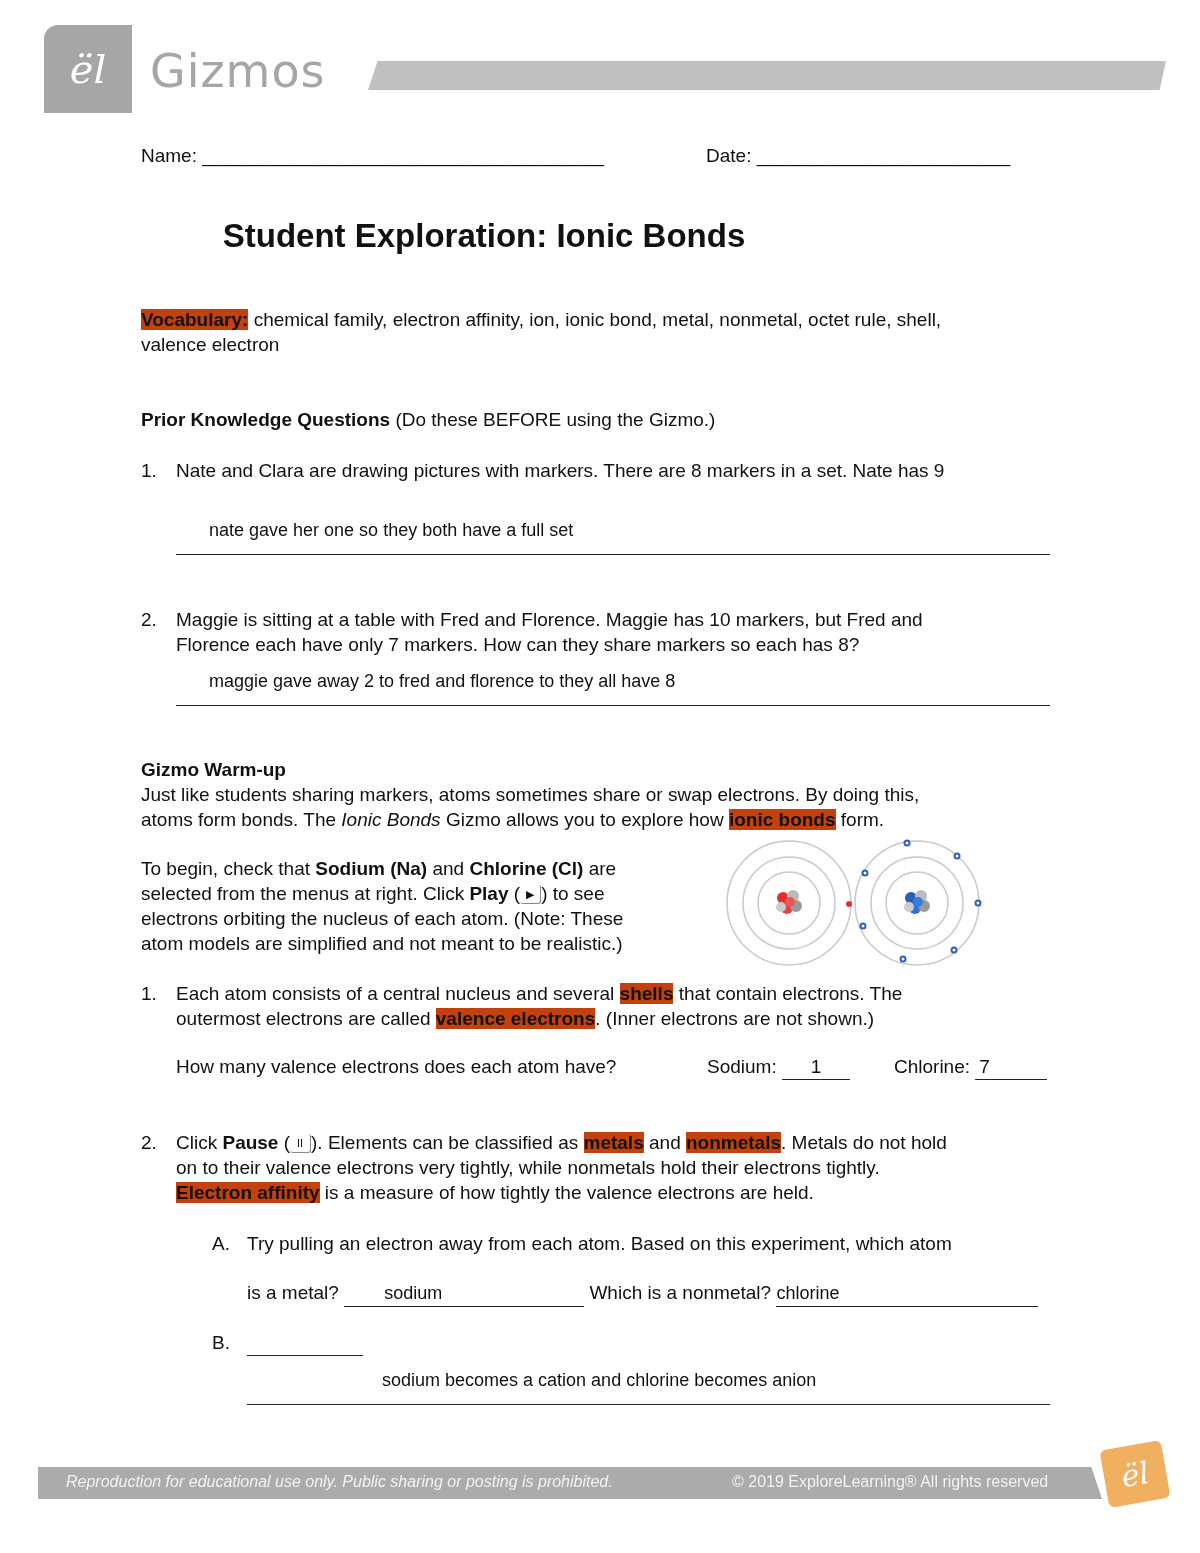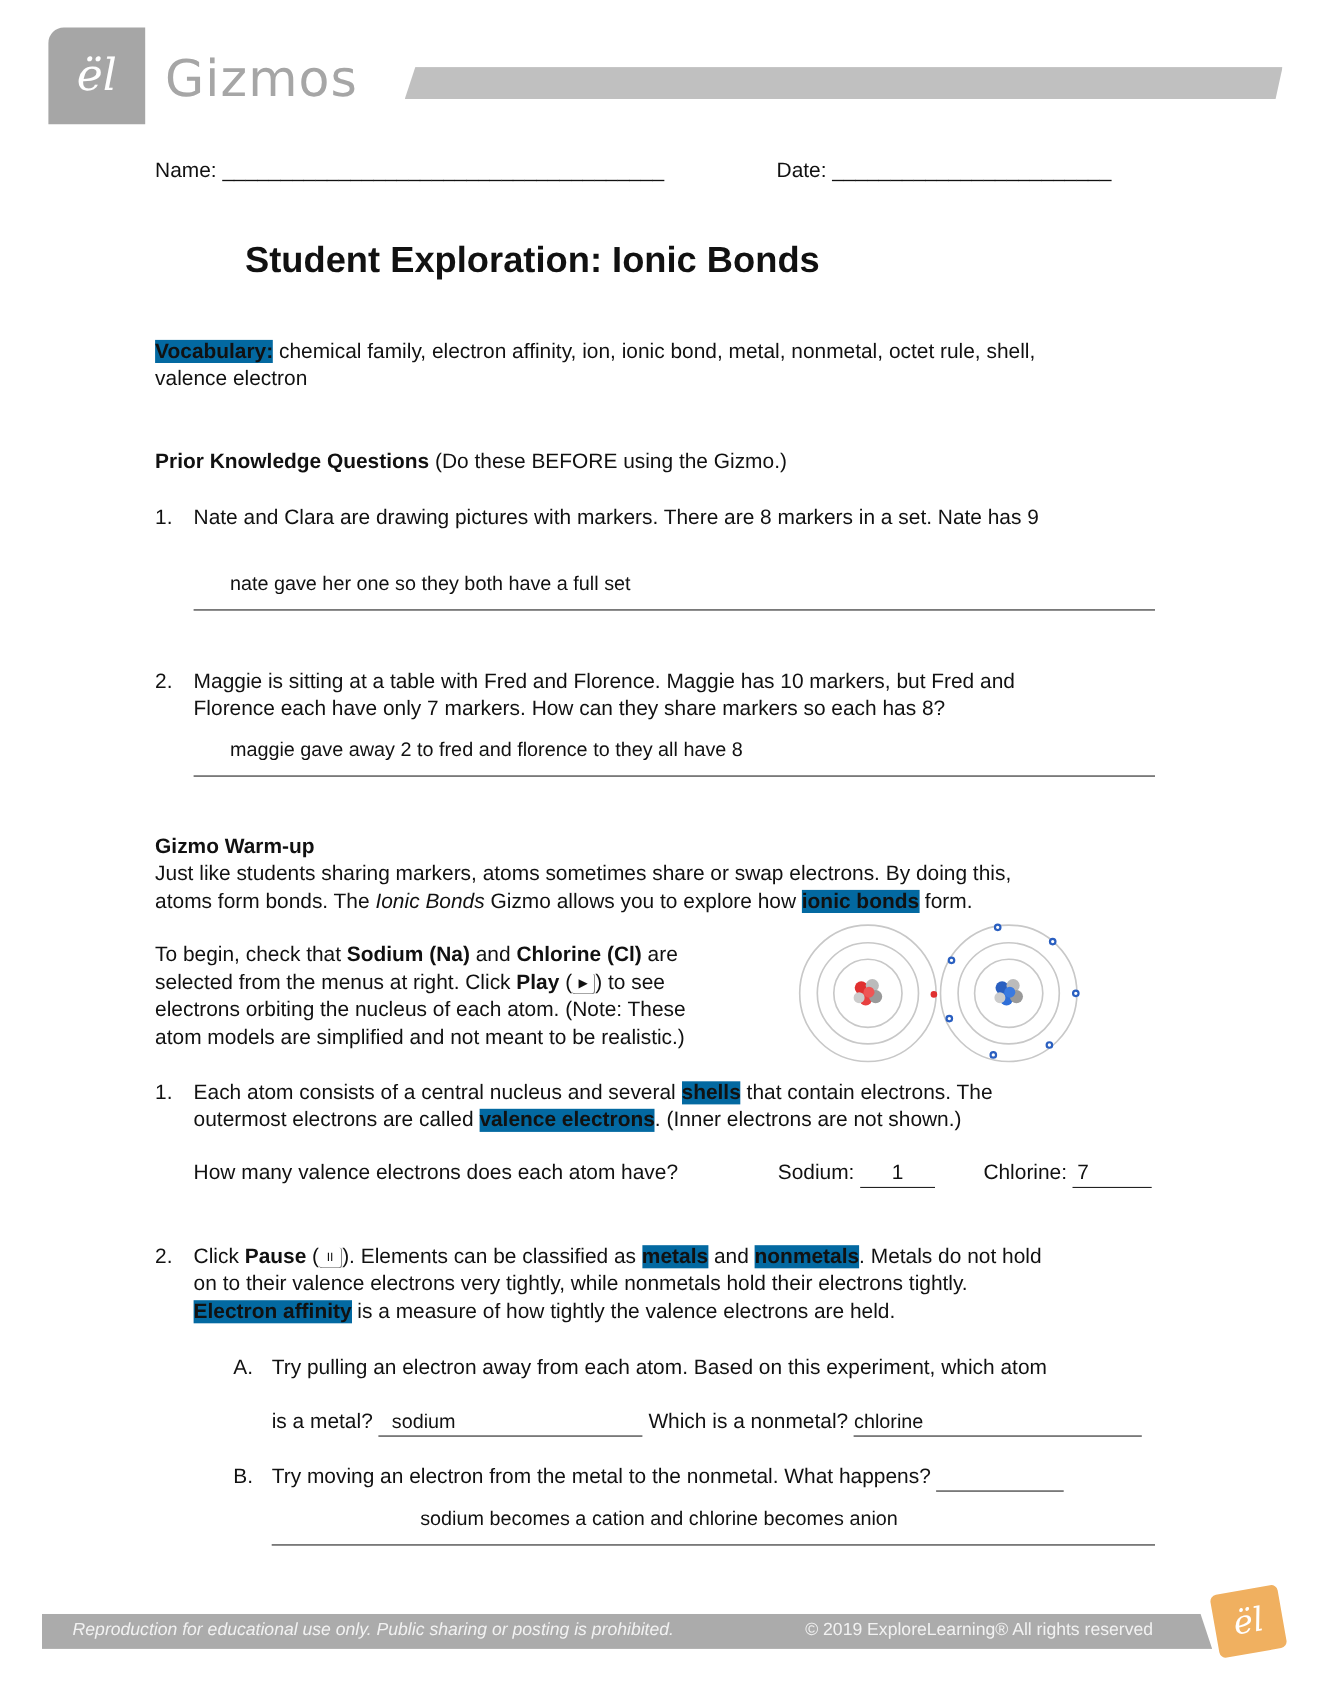--- a/index.html
+++ b/index.html
@@ -7,21 +7,21 @@
          font-family: "Liberation Sans", sans-serif; color: #111; }
   .abs { position: absolute; }
   .logo-box { left: 44px; top: 25px; width: 88px; height: 88px; background: #a6a6a6;
               border-radius: 14px 0 0 0; display: flex; align-items: center; justify-content: center; }
   .logo-box span { color: #fff; font-family: "DejaVu Serif", serif; font-style: italic; font-size: 40px; }
   .brand { left: 150px; top: 44px; font-size: 46px; color: #a6a6a6; font-family: "DejaVu Sans", sans-serif; letter-spacing: 1px; }
   .header-bar { left: 368px; top: 61px; width: 798px; height: 29px; background: #c0c0c0;
                 clip-path: polygon(1.2% 0, 100% 0, 99.2% 100%, 0 100%); }
   .txt { font-size: 19px; line-height: 25px; white-space: nowrap; }
   .title { left: 0; width: 968px; top: 217px; text-align: center; font-size: 33px; font-weight: bold; }
-  .hl { background: #0369a1; font-weight: bold; }
+  .hl { background: #c2410c; font-weight: bold; }
   b { font-weight: bold; }
   .ans { font-size: 18px; color: #111; }
   .line { border-bottom: 1.5px solid #222; }
   .iconbtn { display: inline-block; width: 20px; height: 18px; border-bottom: 1px solid #888;
              border-right: 1px solid #888; border-radius: 3px; font-size: 11px; text-align: center; line-height: 18px; vertical-align: 2px; }
   .footer-bar { left: 38px; top: 1467px; width: 1064px; height: 32px; background: #ababab;
                 clip-path: polygon(0 0, 99% 0, 100% 100%, 0 100%); }
   .footer-l { left: 66px; top: 1473px; color: #f2f2f2; font-style: italic; font-size: 16px; }
   .footer-r { left: 732px; top: 1473px; color: #f2f2f2; font-size: 16px; }
   .footer-logo { left: 1104px; top: 1445px; width: 62px; height: 58px; background: #f0b060;
@@ -153,28 +153,27 @@
 <div class="abs txt" style="left:176px;top:1130px;">
   <span>Click </span><b>Pause</b><span> (</span><span class="iconbtn">II</span><span>). Elements can be classified as </span><span class="hl">metals</span><span> and </span><span class="hl">nonmetals</span><span>. Metals do not hold</span><br>
   <span>on to their valence electrons very tightly, while nonmetals hold their electrons tightly.</span><br>
   <span class="hl">Electron affinity</span><span> is a measure of how tightly the valence electrons are held.</span>
 </div>
 
 <div class="abs txt" style="left:212px;top:1231px;">A.</div>
 <div class="abs txt" style="left:247px;top:1231px;">Try pulling an electron away from each atom. Based on this experiment, which atom</div>
 <div class="abs txt" style="left:247px;top:1280px;">
   <span>is a metal?</span>
-  <span class="line" style="display:inline-block;width:240px;"><span class="ans" style="margin-left:12px;">sodium</span></span>
+  <span class="line" style="display:inline-block;width:240px;"><span class="ans" style="margin-left:40px;">sodium</span></span>
   <span>Which is a nonmetal?</span>
   <span class="line" style="display:inline-block;width:262px;"><span class="ans">chlorine</span></span>
 </div>
 
 <div class="abs txt" style="left:212px;top:1330px;">B.</div>
 <div class="abs txt" style="left:247px;top:1330px;">
-  <span>Try moving an electron from the metal to the nonmetal. What happens?</span>
   <span class="line" style="display:inline-block;width:116px;">&nbsp;</span>
 </div>
 <div class="abs line" style="left:247px;top:1370px;width:803px;height:34px;">
   <span class="ans" style="margin-left:135px;">sodium becomes a cation and chlorine becomes anion</span>
 </div>
 
 <div class="abs footer-bar"></div>
 <div class="abs footer-l">Reproduction for educational use only. Public sharing or posting is prohibited.</div>
 <div class="abs footer-r">© 2019 ExploreLearning®  All rights reserved</div>
 <div class="abs footer-logo">

